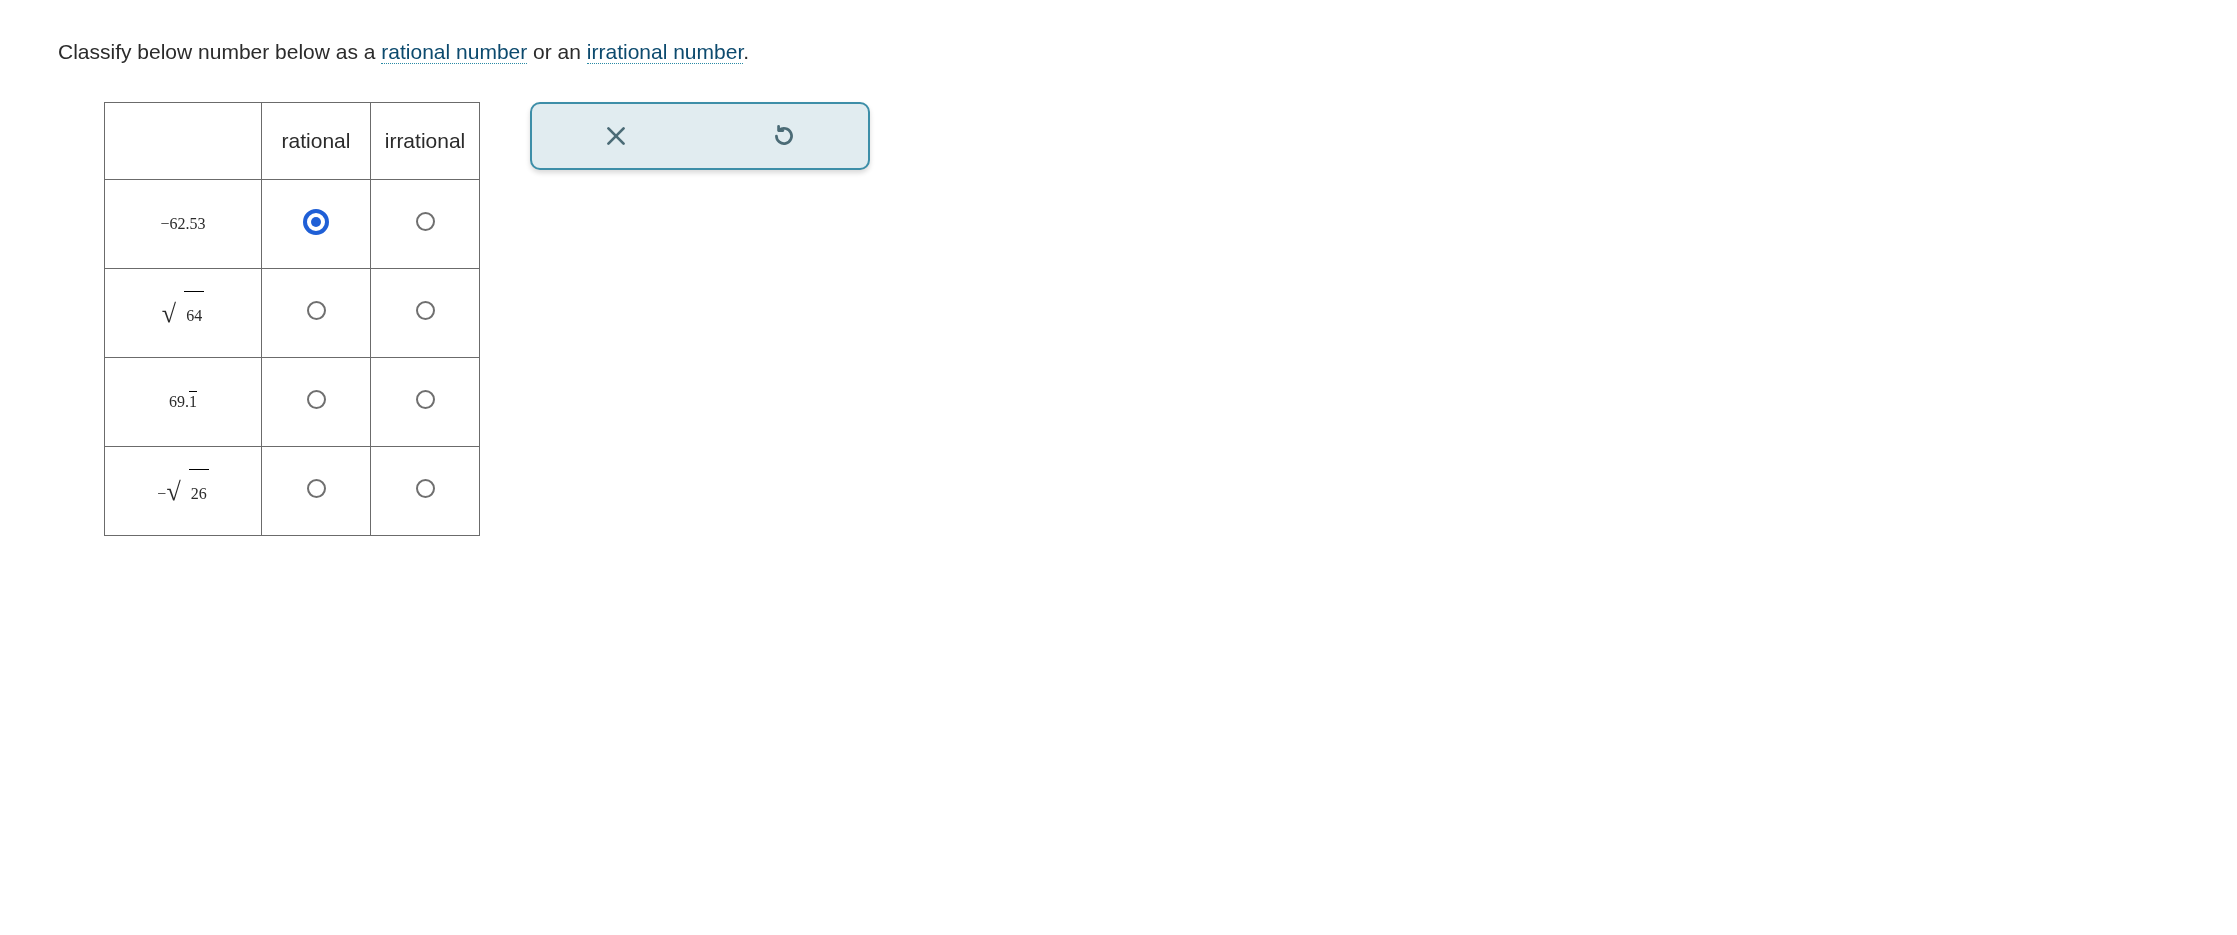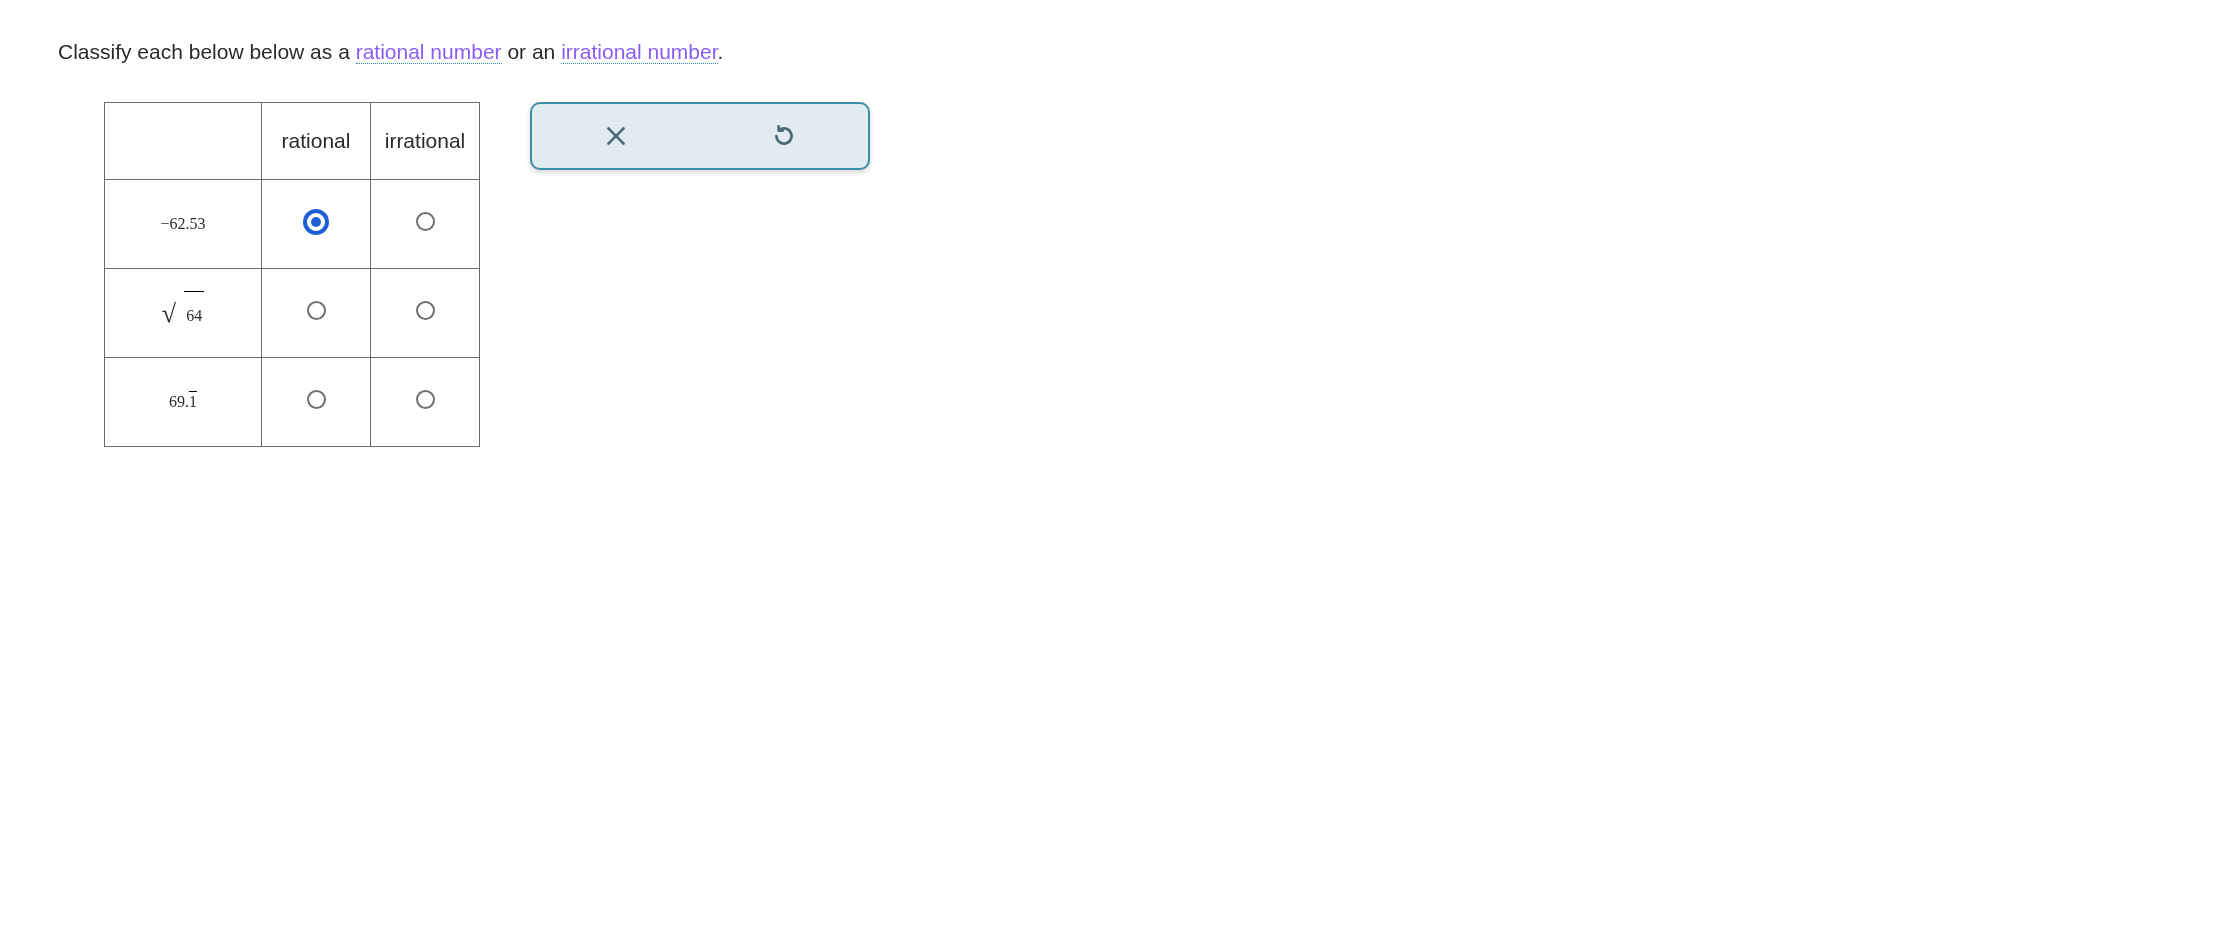--- a/index.html
+++ b/index.html
@@ -7,21 +7,21 @@
     padding: 40px 40px 40px 58px;
     font-family: Verdana, Geneva, sans-serif;
     font-size: 21px;
     color: #2b2b2b;
     background: #fff;
   }
   .prompt {
     margin-bottom: 38px;
   }
   .prompt a {
-    color: #8b5cf6;
+    color: #0c4a6e;
     text-decoration: none;
     border-bottom: 1.5px dotted #2a8aa5;
   }
   .content-row {
     display: flex;
     align-items: flex-start;
     gap: 50px;
   }
   table.classify {
     border-collapse: collapse;
@@ -127,21 +127,21 @@
     stroke-width: 2.5;
     fill: none;
     stroke-linecap: round;
     stroke-linejoin: round;
   }
 </style>
 </head>
 <body>
 
 <div class="prompt">
-  <span>Classify each below below as a </span><a href="#">rational number</a><span> or an </span><a href="#">irrational number</a><span>.</span>
+  <span>Classify below number below as a </span><a href="#">rational number</a><span> or an </span><a href="#">irrational number</a><span>.</span>
 </div>
 
 <div class="content-row">
   <table class="classify">
     <thead>
       <tr>
         <th class="first"></th>
         <th>rational</th>
         <th>irrational</th>
       </tr>
@@ -155,20 +155,25 @@
         <tr>
           <td class="num"><span class="sqrt"><span class="radicand">64</span></span></td>
           <td class="radio-cell"><span class="radio"></span></td>
           <td class="radio-cell"><span class="radio"></span></td>
         </tr>
         <tr>
           <td class="num">69.<span class="overline">1</span></td>
           <td class="radio-cell"><span class="radio"></span></td>
           <td class="radio-cell"><span class="radio"></span></td>
         </tr>
+        <tr>
+          <td class="num">−<span class="sqrt"><span class="radicand">26</span></span></td>
+          <td class="radio-cell"><span class="radio"></span></td>
+          <td class="radio-cell"><span class="radio"></span></td>
+        </tr>
       </tbody>
   </table>
 
   <div class="toolbar">
     <div class="tbtn">
       <svg viewBox="0 0 24 24">
         <line x1="5" y1="5" x2="19" y2="19"></line>
         <line x1="19" y1="5" x2="5" y2="19"></line>
       </svg>
     </div>

